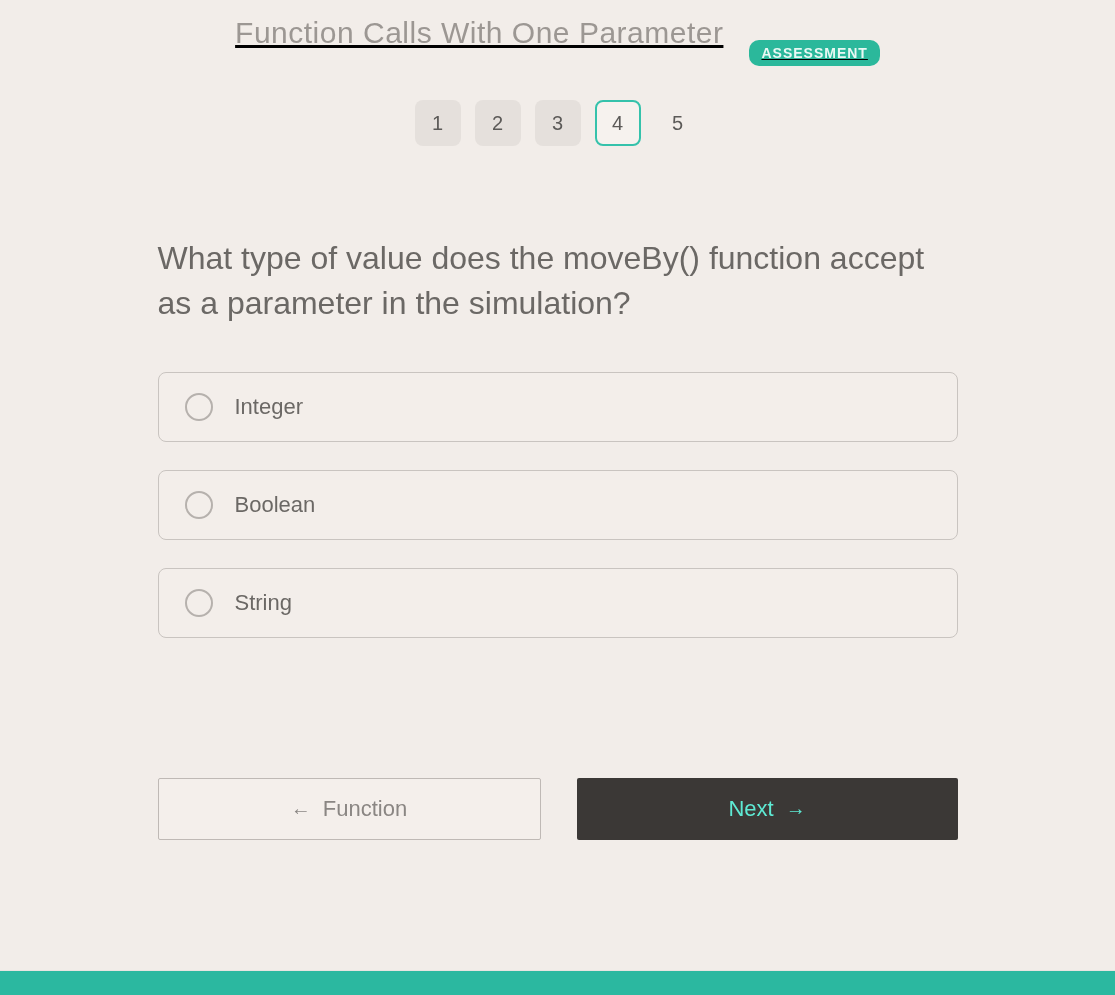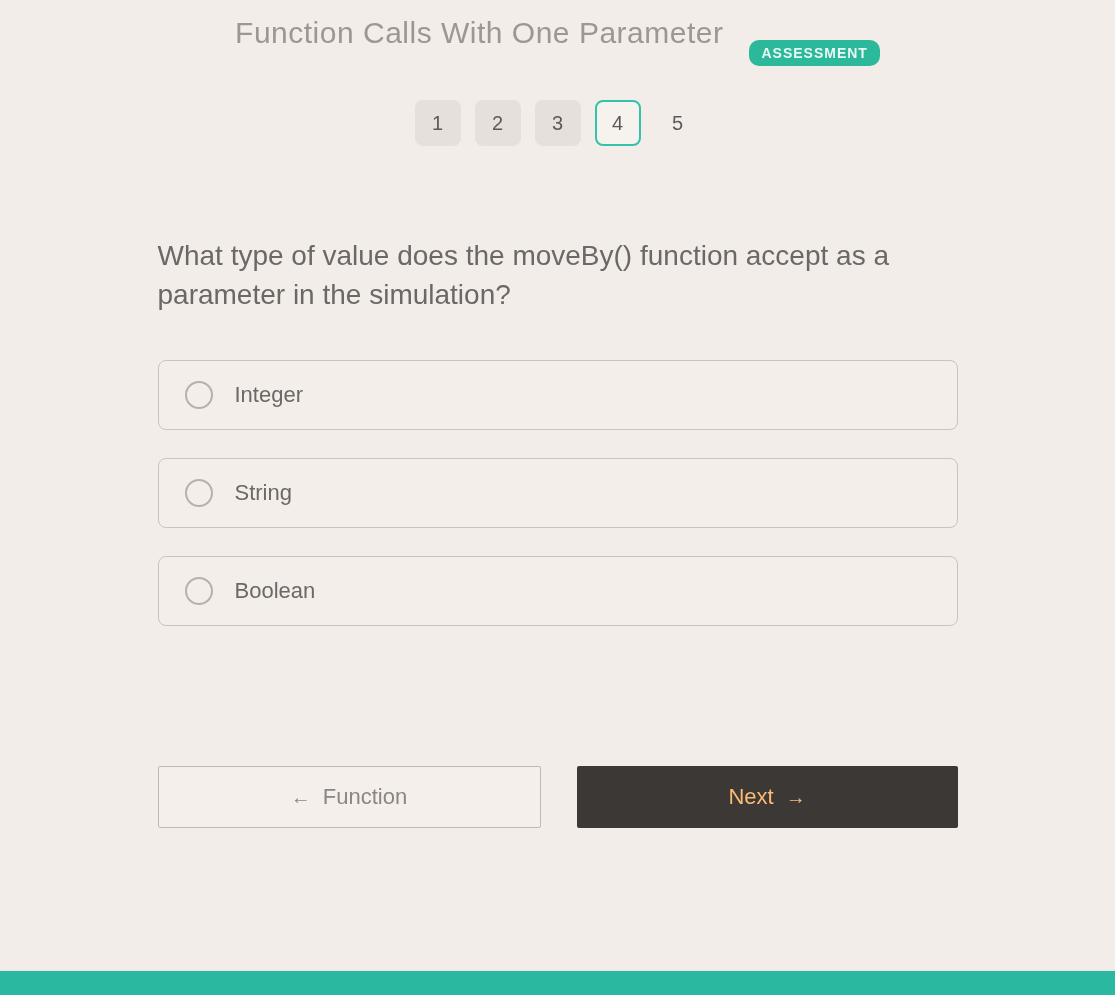--- a/index.html
+++ b/index.html
@@ -15,20 +15,21 @@
     background: #f2ede9;
     min-height: 970px;
     padding: 0 0 40px 0;
   }
   .header {
     display: flex;
     align-items: center;
     justify-content: center;
     gap: 26px;
     padding-top: 0;
+    text-decoration: underline;
   }
   .title {
     font-size: 30px;
     color: #9c9793;
     letter-spacing: 0.5px;
   }
   .badge {
     background: #2bb89b;
     color: #e9f8f4;
     font-size: 14px;
@@ -59,21 +60,21 @@
   }
   .step.dim { background: #e5e0dc; }
   .step.active {
     background: #f6f2ee;
     border: 2px solid #35c2ab;
   }
   .step.plain { background: transparent; }
   .question {
     width: 800px;
     margin: 90px auto 0 auto;
-    font-size: 28px;
+    font-size: 32px;
     color: #6b6865;
     line-height: 1.4;
   }
   .options {
     width: 800px;
     margin: 46px auto 0 auto;
     display: flex;
     flex-direction: column;
     gap: 28px;
   }
@@ -115,21 +116,21 @@
     cursor: pointer;
     border-radius: 2px;
   }
   .btn.prev {
     background: #f4efeb;
     border: 1.5px solid #bfb9b5;
     color: #8a8683;
   }
   .btn.next {
     background: #3b3836;
-    color: #fdba74;
+    color: #5eead4;
     border: none;
   }
   .arrow { font-family: Arial, sans-serif; font-size: 20px; }
   .bottom-bar {
     position: absolute;
     left: 0; right: 0; bottom: 0;
     height: 24px;
     background: #2bb8a0;
   }
 </style>
@@ -153,25 +154,25 @@
 
   <div class="question">What type of value does the moveBy() function accept as a parameter in the simulation?</div>
 
   <div class="options">
     <div class="option">
       <div class="radio"></div>
       <div class="option-label">Integer</div>
     </div>
     <div class="option">
       <div class="radio"></div>
-      <div class="option-label">String</div>
+      <div class="option-label">Boolean</div>
     </div>
     <div class="option">
       <div class="radio"></div>
-      <div class="option-label">Boolean</div>
+      <div class="option-label">String</div>
     </div>
   </div>
 
   <div class="nav">
     <div class="btn prev">
       <span class="arrow">←</span>
       <span>Function</span>
     </div>
     <div class="btn next">
       <span>Next</span>

